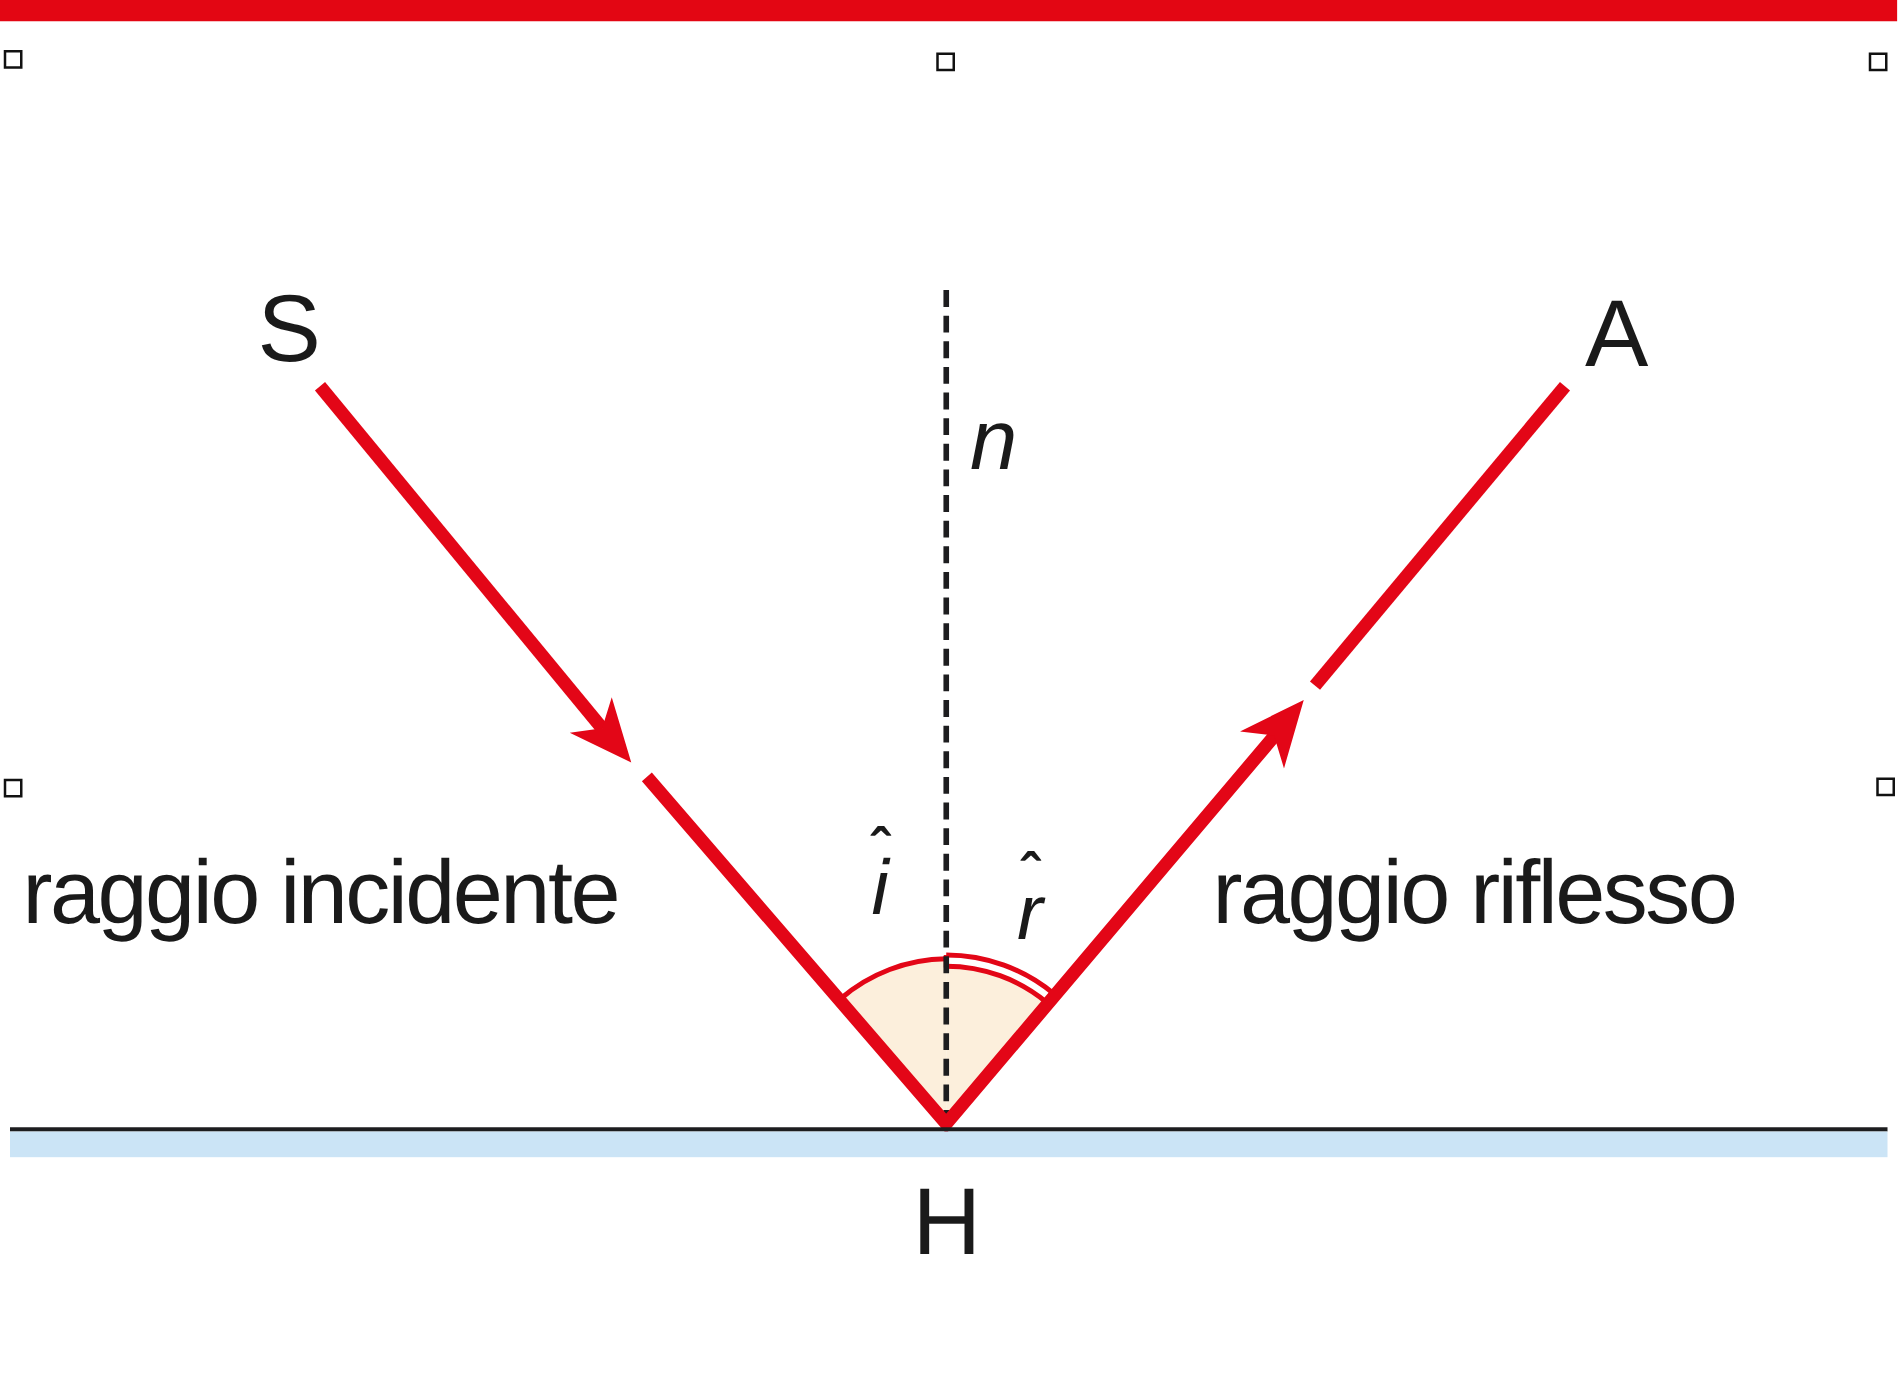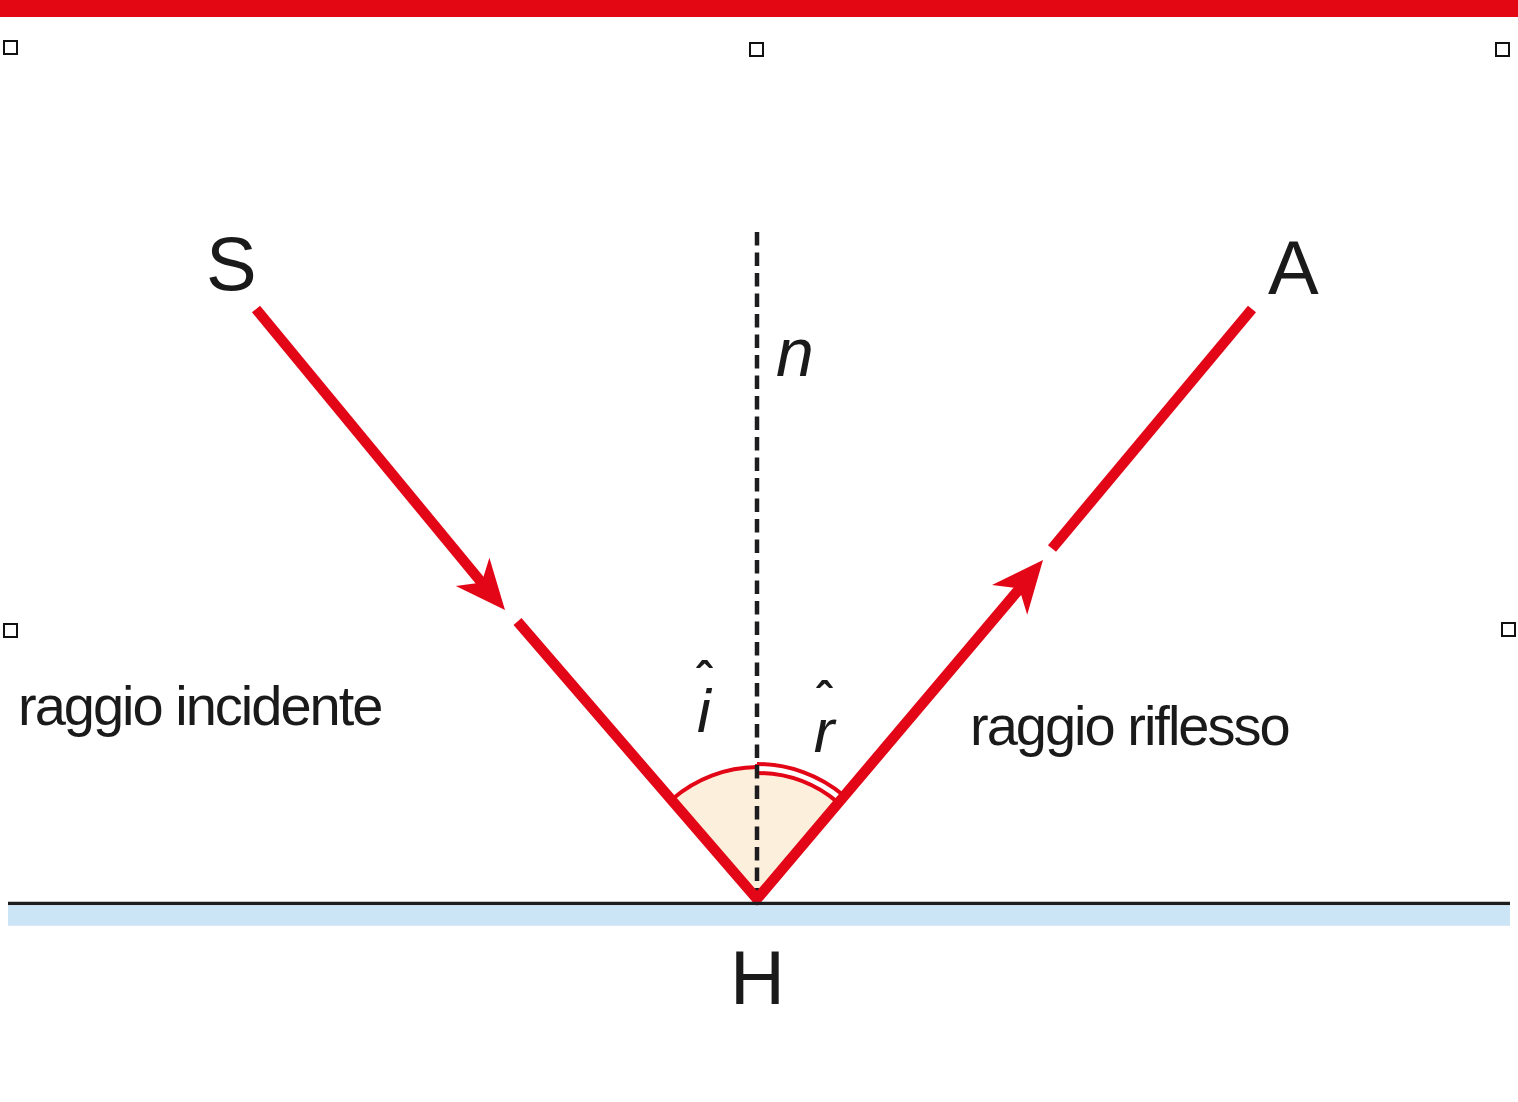--- a/index.html
+++ b/index.html
@@ -14,21 +14,21 @@
   svg.diagram{position:absolute;left:0;top:0}
   .sector{fill:var(--angle-fill);stroke:none}
   .arc{fill:none;stroke:var(--ray-red);stroke-width:4}
   .normal-line{stroke:var(--line-black);stroke-width:4.5;stroke-dasharray:13.5 7;fill:none}
   .ray{stroke:var(--ray-red);stroke-width:10.5;fill:none;stroke-linejoin:miter}
   .arrowhead{fill:var(--ray-red);stroke:none}
   .mirror-line{stroke:var(--line-black);stroke-width:3.5}
   .mirror-band{fill:var(--mirror-blue)}
   .lbl{position:absolute;line-height:1;white-space:nowrap;color:var(--text-black)}
   .pt{font-size:76px;font-weight:400}
-  .cap{font-size:56px;letter-spacing:-2px}
+  .cap{font-size:72px;letter-spacing:-2px}
   .math{font-style:italic;font-size:68px}
   .angle-label{position:absolute;display:flex;flex-direction:column;align-items:center;line-height:1}
   .hat{font-size:46px;height:22px;overflow:visible;margin-bottom:2px;font-weight:700}
   .sym{font-style:italic;font-size:62px}
   .handle{position:absolute;width:15px;height:15px;border:2px solid #111;background:#fff}
 </style>
 </head>
 <body>
 
 <div class="canvas">
@@ -65,21 +65,21 @@
   <div class="angle-label" style="left:676px;top:656px;width:56px">
     <span class="hat">ˆ</span>
     <span class="sym">i</span>
   </div>
   <div class="angle-label" style="left:796px;top:676px;width:56px">
     <span class="hat">ˆ</span>
     <span class="sym">r</span>
   </div>
 
   <div class="lbl cap" style="left:18px;top:678px">raggio incidente</div>
-  <div class="lbl cap" style="left:970px;top:698px">raggio riflesso</div>
+  <div class="lbl cap" style="left:970px;top:678px">raggio riflesso</div>
 
   <div class="lbl pt" style="left:730px;top:940px">H</div>
 
   <div class="handle" style="left:3px;top:40px"></div>
   <div class="handle" style="left:749px;top:42px"></div>
   <div class="handle" style="left:1495px;top:42px"></div>
   <div class="handle" style="left:3px;top:623px"></div>
   <div class="handle" style="left:1501px;top:622px"></div>
 
 </div>

